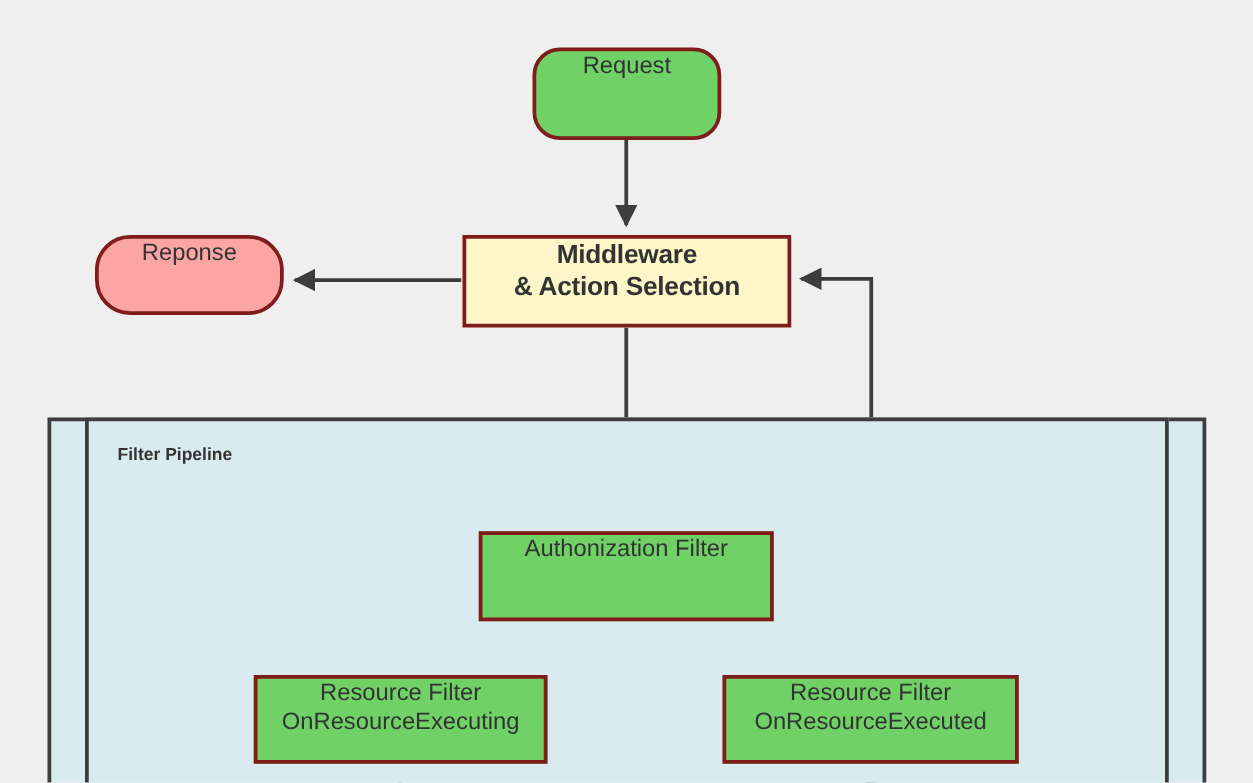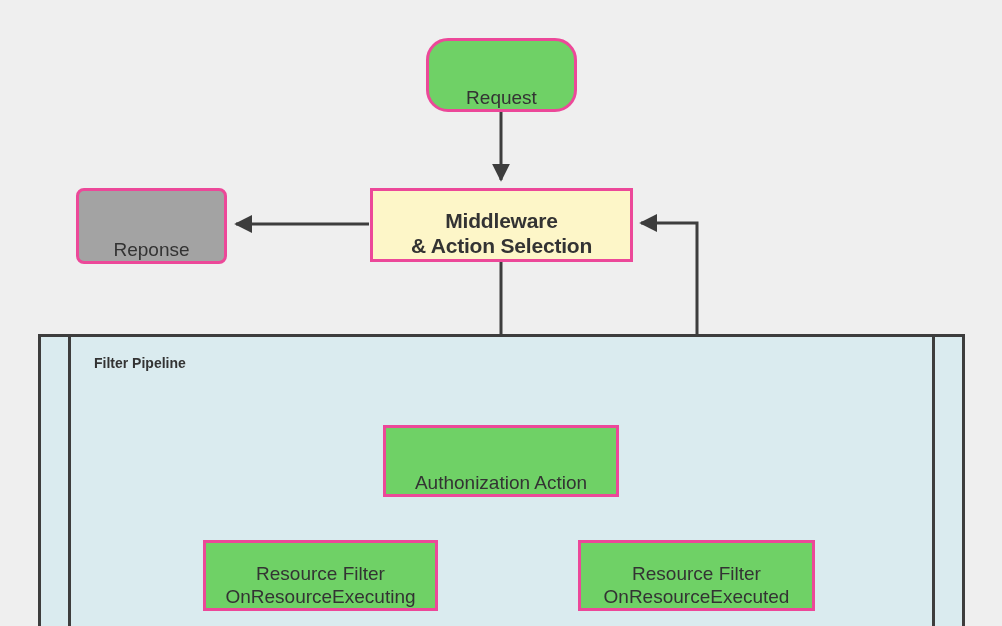--- a/index.html
+++ b/index.html
@@ -23,46 +23,46 @@
     left: 0;
     top: 0;
     width: 1002px;
     height: 626px;
   }
 
   .node {
     position: absolute;
     box-sizing: border-box;
     display: flex;
-    align-items: flex-end;
+    align-items: flex-start;
     justify-content: center;
     text-align: center;
     color: #333333;
-    border: 3px solid #ec4899;
+    border: 3px solid #7f1d1d;
     line-height: 1.22;
     z-index: 3;
   }
   .node .label {
     display: block;
     white-space: pre-line;
   }
 
   
   .n-request {
     left: 426px; top: 38px;
     width: 151px; height: 74px;
     background: #6fd166;
     border-radius: 22px;
     font-size: 19px;
   }
   .n-reponse {
     left: 76px; top: 188px;
-    width: 151px; height: 76px;
-    background: #a3a3a3;
-    border-radius: 8px;
+    width: 151px; height: 64px;
+    background: #fca5a5;
+    border-radius: 28px;
     font-size: 19px;
   }
 
   
   .n-middleware {
     left: 370px; top: 188px;
     width: 263px; height: 74px;
     background: #fdf6c8;
     font-size: 21px;
     font-weight: bold;
@@ -154,21 +154,21 @@
   <div class="node n-reponse">
     <span class="label">Reponse</span>
   </div>
 
   <div class="node n-middleware">
     <span class="label">Middleware
 &amp; Action Selection</span>
   </div>
 
   <div class="node n-authz">
-    <span class="label">Authonization Action</span>
+    <span class="label">Authonization Filter</span>
   </div>
 
   <div class="node n-res-executing">
     <span class="label">Resource Filter
 OnResourceExecuting</span>
   </div>
 
   <div class="node n-res-executed">
     <span class="label">Resource Filter
 OnResourceExecuted</span>

